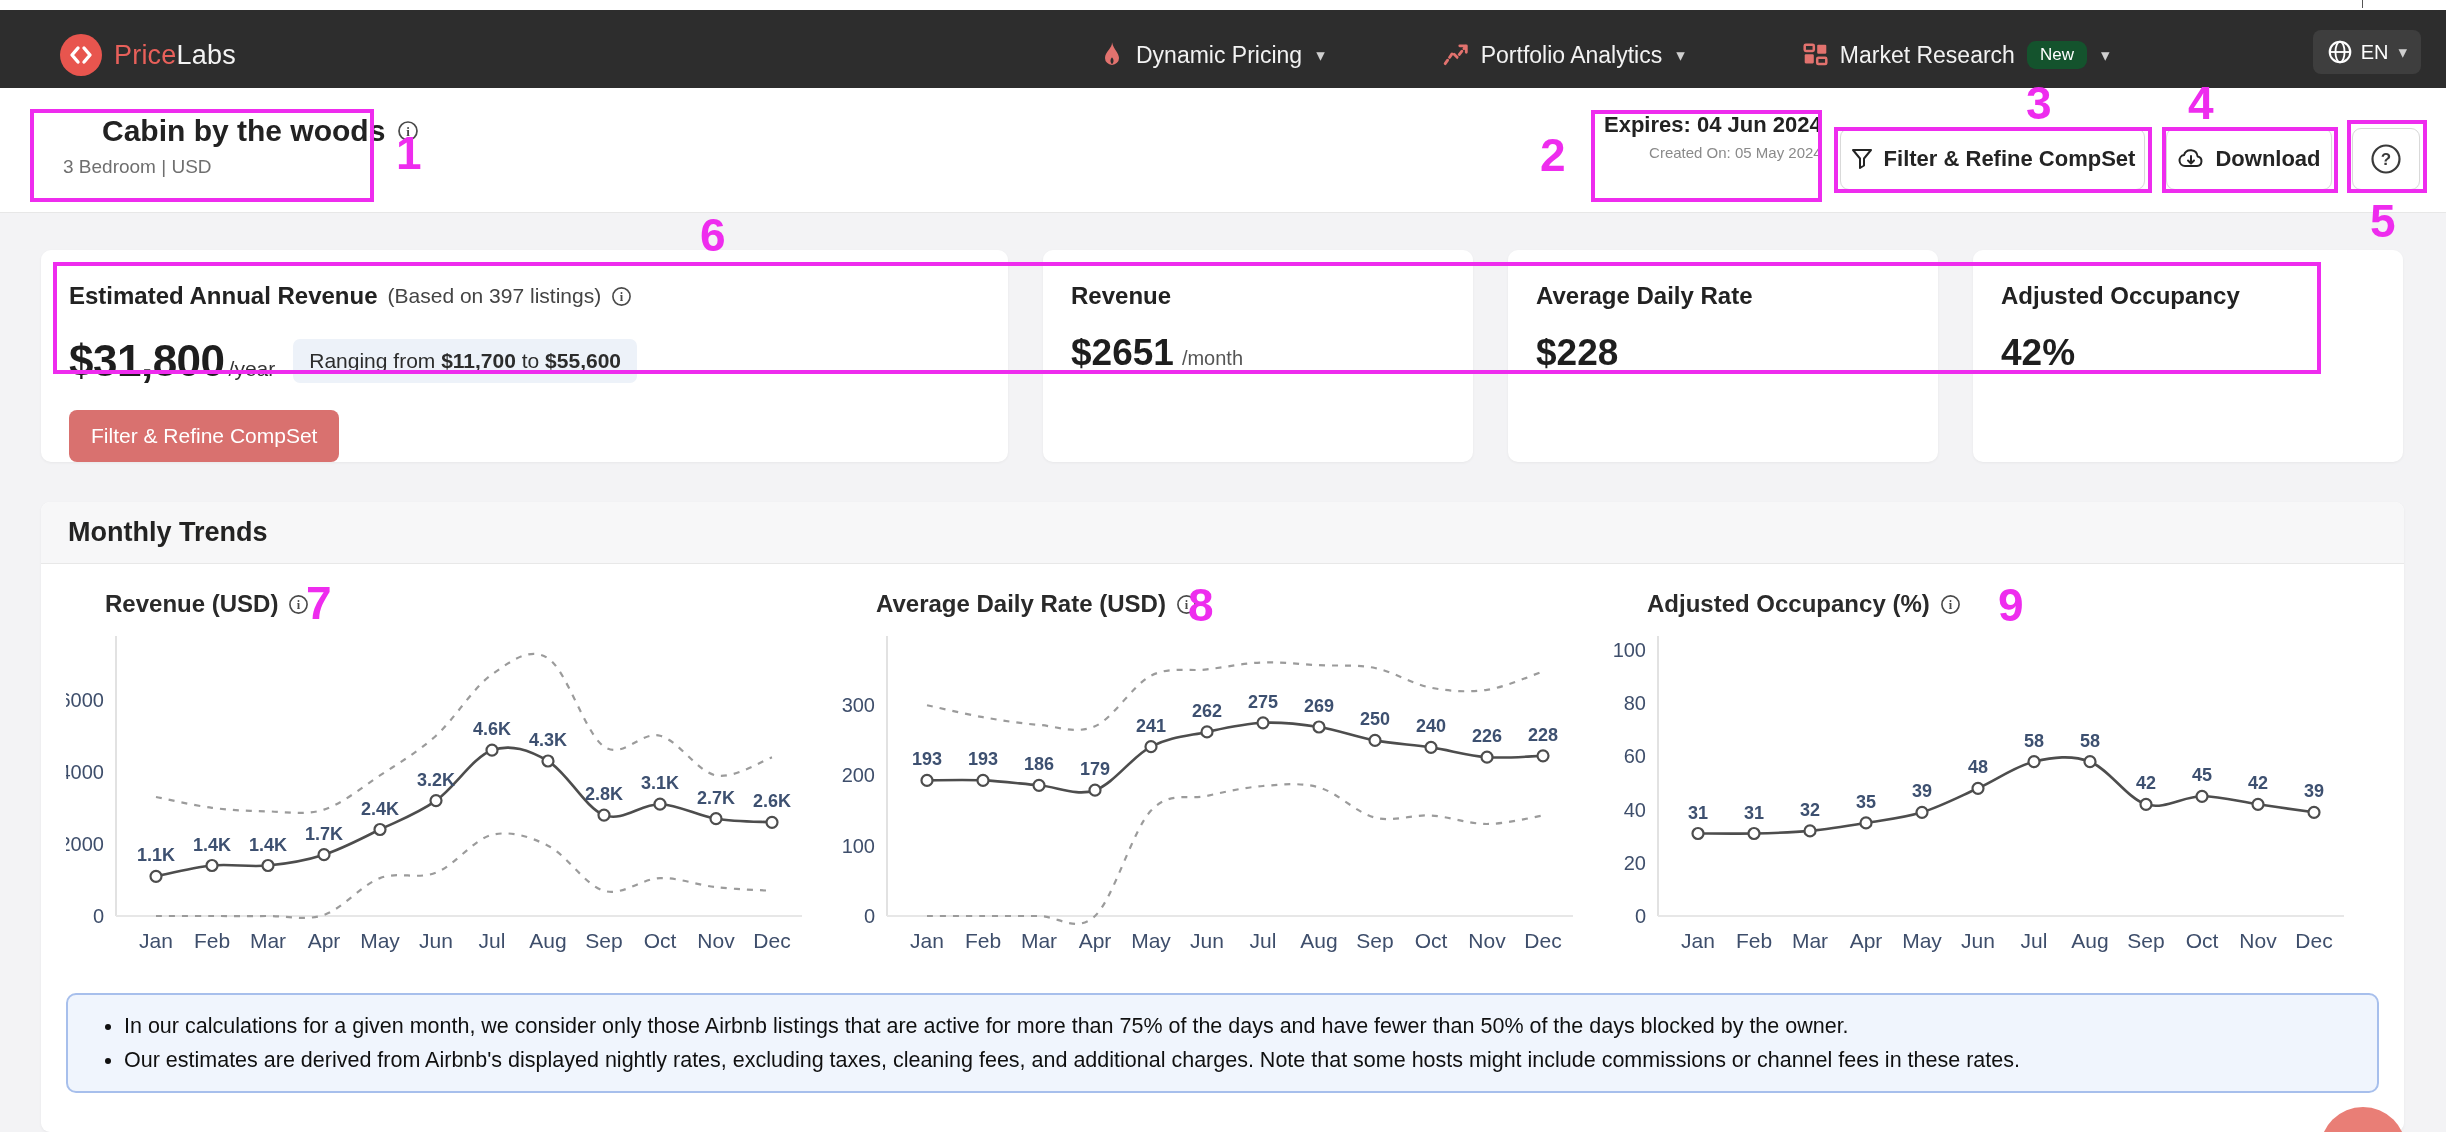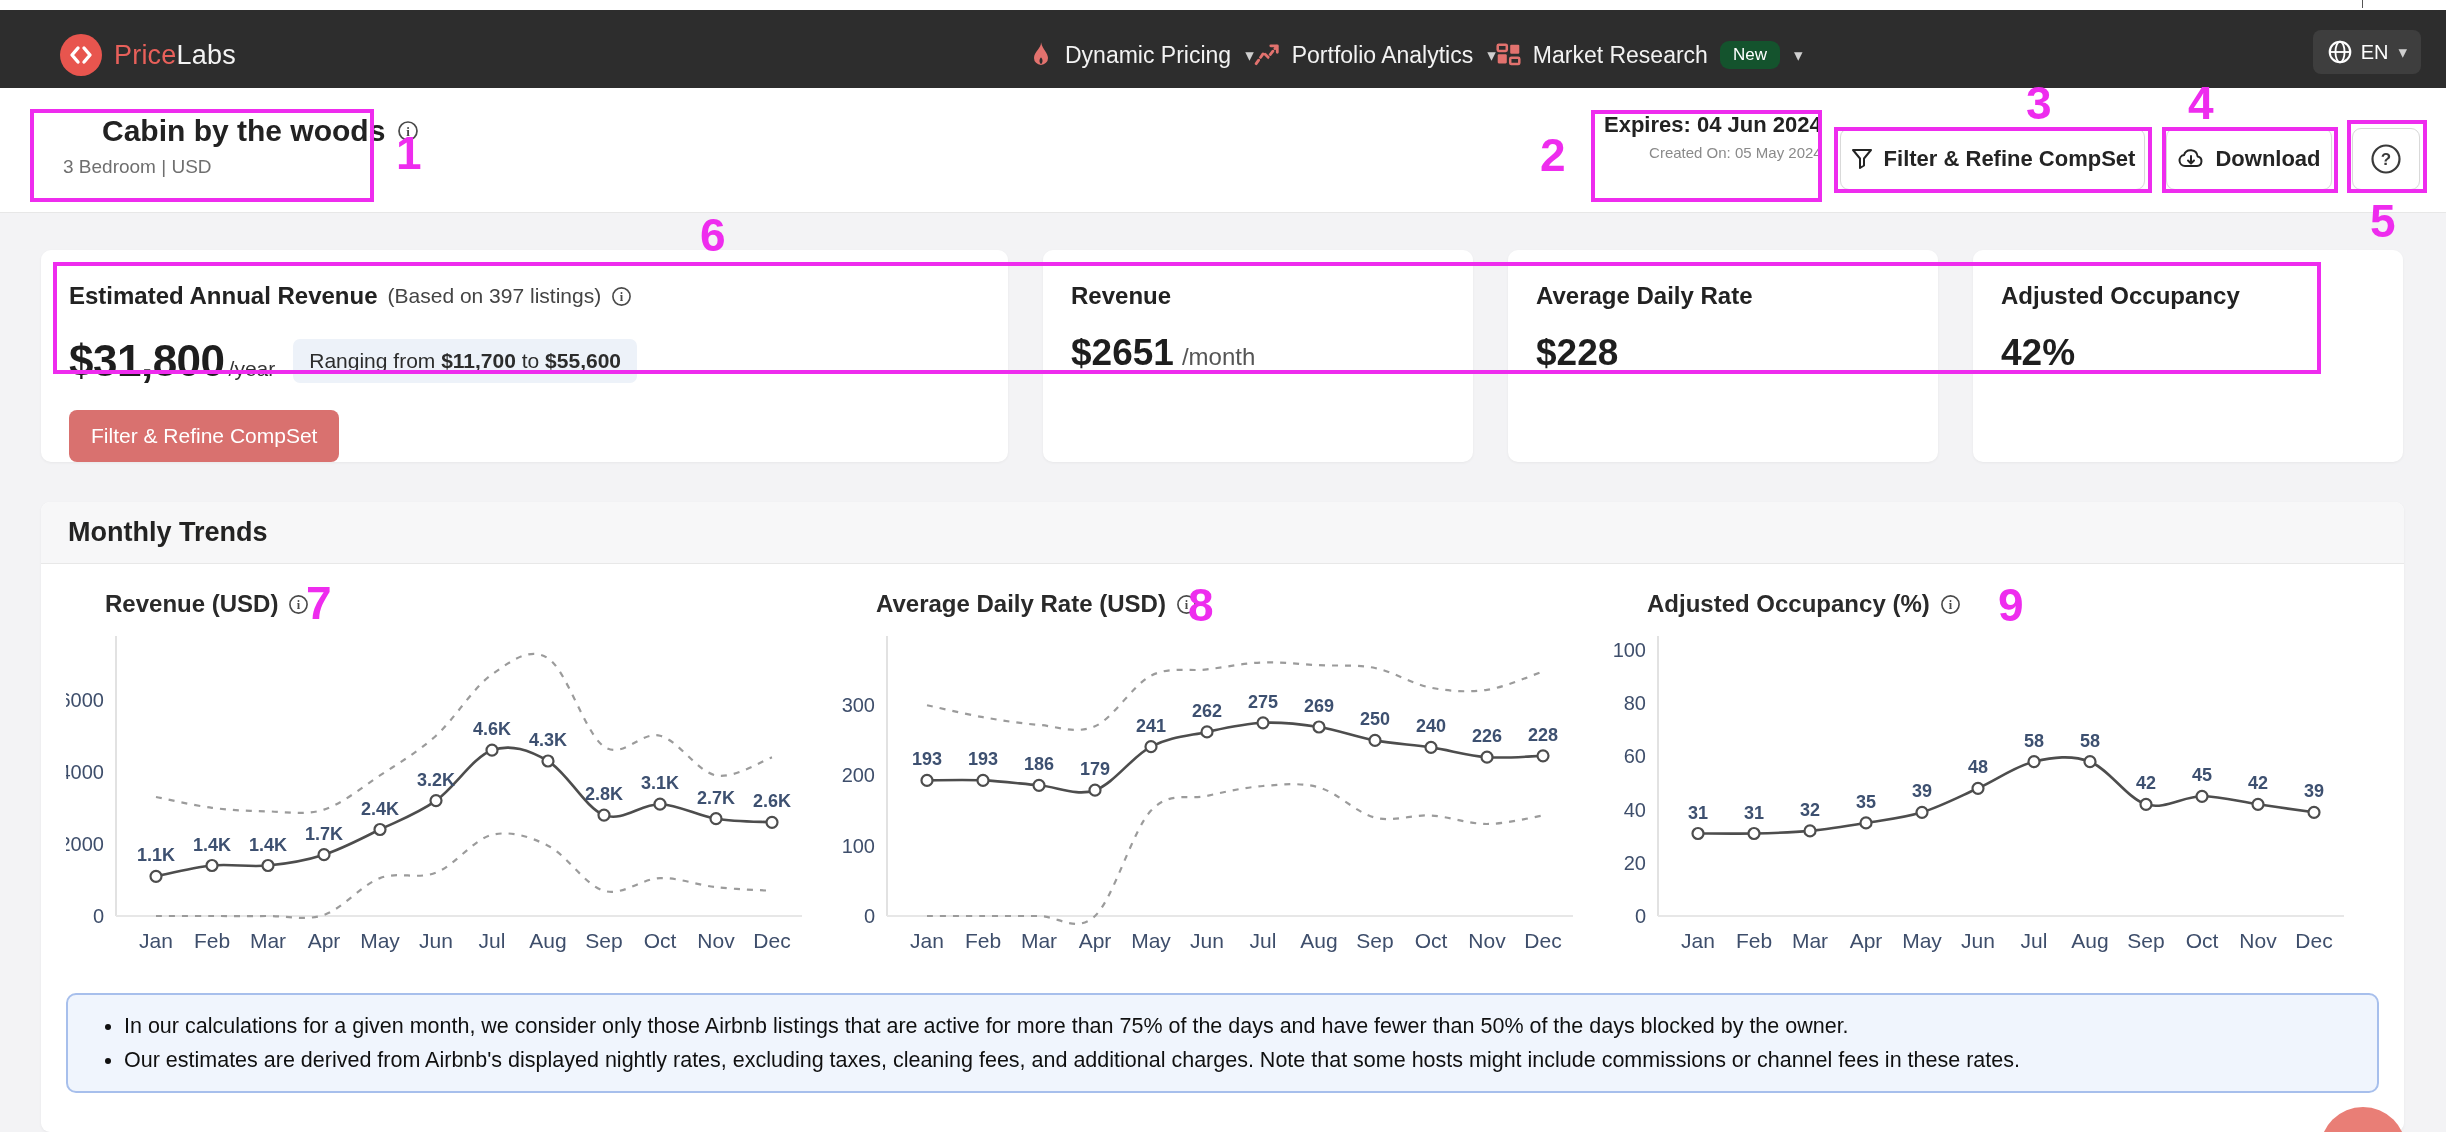--- a/index.html
+++ b/index.html
@@ -8,21 +8,21 @@
   .screen { position:absolute; inset:0; width:2446px; height:1132px; background:#fff; }
 
   
   .nav { position:absolute; left:0; top:10px; width:2446px; height:90px; background:#2d2d2d;
          display:flex; align-items:center; }
   .brand { display:flex; align-items:center; gap:12px; margin-left:60px; }
   .brand-circle { width:42px; height:42px; border-radius:50%; background:#e8554e; display:flex; align-items:center; justify-content:center; }
   .brand-name { font-size:27px; letter-spacing:.2px; }
   .brand-name .p1 { color:#e8605a; font-weight:500; }
   .brand-name .p2 { color:#f3f3f3; font-weight:500; }
-  .nav-menu { position:absolute; left:1029px; display:flex; }
+  .nav-menu { position:absolute; left:1100px; display:flex; gap:118px; }
   .nav-item { display:flex; align-items:center; gap:12px; color:#f2f2f2; font-size:23px; font-weight:500; cursor:pointer; white-space:nowrap; }
   .caret { color:#cfcfcf; font-size:17px; margin-left:2px; }
   .new-badge { background:#14532d; color:#fff; font-size:17px; font-weight:500; padding:4px 13px; border-radius:9px; }
   .nav-right { position:absolute; right:25px; display:flex; align-items:center; gap:22px;flex-direction:column; }
   .nav-divider { width:1px; height:42px; background:#555; margin-right:8px; }
   .lang-btn { display:flex; align-items:center; gap:8px; background:#3e3e3e; border-radius:8px; padding:9px 14px; color:#fff; font-size:20px; cursor:pointer; }
   .avatar { width:48px; height:48px; border-radius:50%; background:#e5756f; color:#fff; font-size:19px; font-weight:600; display:flex; align-items:center; justify-content:center; }
 
   
   .page-header { position:absolute; left:0; top:88px; width:2446px; height:125px; background:#fff; border-bottom:1px solid #e7e7e7; }
@@ -46,21 +46,21 @@
   .card { background:#fff; border-radius:10px; height:212px; box-shadow:0 1px 3px rgba(0,0,0,.05); padding:32px 28px; }
   .card-annual { width:967px; }
   .card-sm { width:430px; }
   .card-title-row { display:flex; align-items:center; gap:10px; }
   .card-title { font-size:24px; font-weight:700; color:#222; }
   .card-title-note { font-size:21px; color:#444; }
   .value-row { display:flex; align-items:baseline; gap:4px; margin-top:26px; }
   .big-value { font-size:44px; font-weight:700; color:#1e1e1e; letter-spacing:-.5px; }
   .value-unit { font-size:21px; color:#333; }
   .sm-value { font-size:37px; font-weight:700; color:#1e1e1e; margin-top:22px; display:flex; align-items:baseline; gap:8px; }
-  .sm-unit { font-size:24px; font-weight:400; color:#555; }
+  .sm-unit { font-size:20px; font-weight:400; color:#555; }
   .range-badge { margin-left:14px; background:#edf2f9; border-radius:7px; padding:10px 16px; font-size:21px; color:#2c2c2c; align-self:center; }
   .range-badge b { font-weight:700; }
   .filter-salmon { position:absolute; margin-top:24px; background:#d9716f; color:#fff; font-size:21px; font-weight:500;
                    border:none; border-radius:8px; padding:14px 22px; cursor:pointer; }
 
   
   .panel { position:absolute; left:41px; top:289px; width:2363px; height:630px; background:#fff; border-radius:9px;
            box-shadow:0 1px 3px rgba(0,0,0,.05); }
   .panel-header { height:62px; background:#f7f7f8; border-bottom:1px solid #e8e8e8; border-radius:9px 9px 0 0;
                   display:flex; align-items:center; padding-left:27px; font-size:27px; font-weight:700; color:#232323; }

